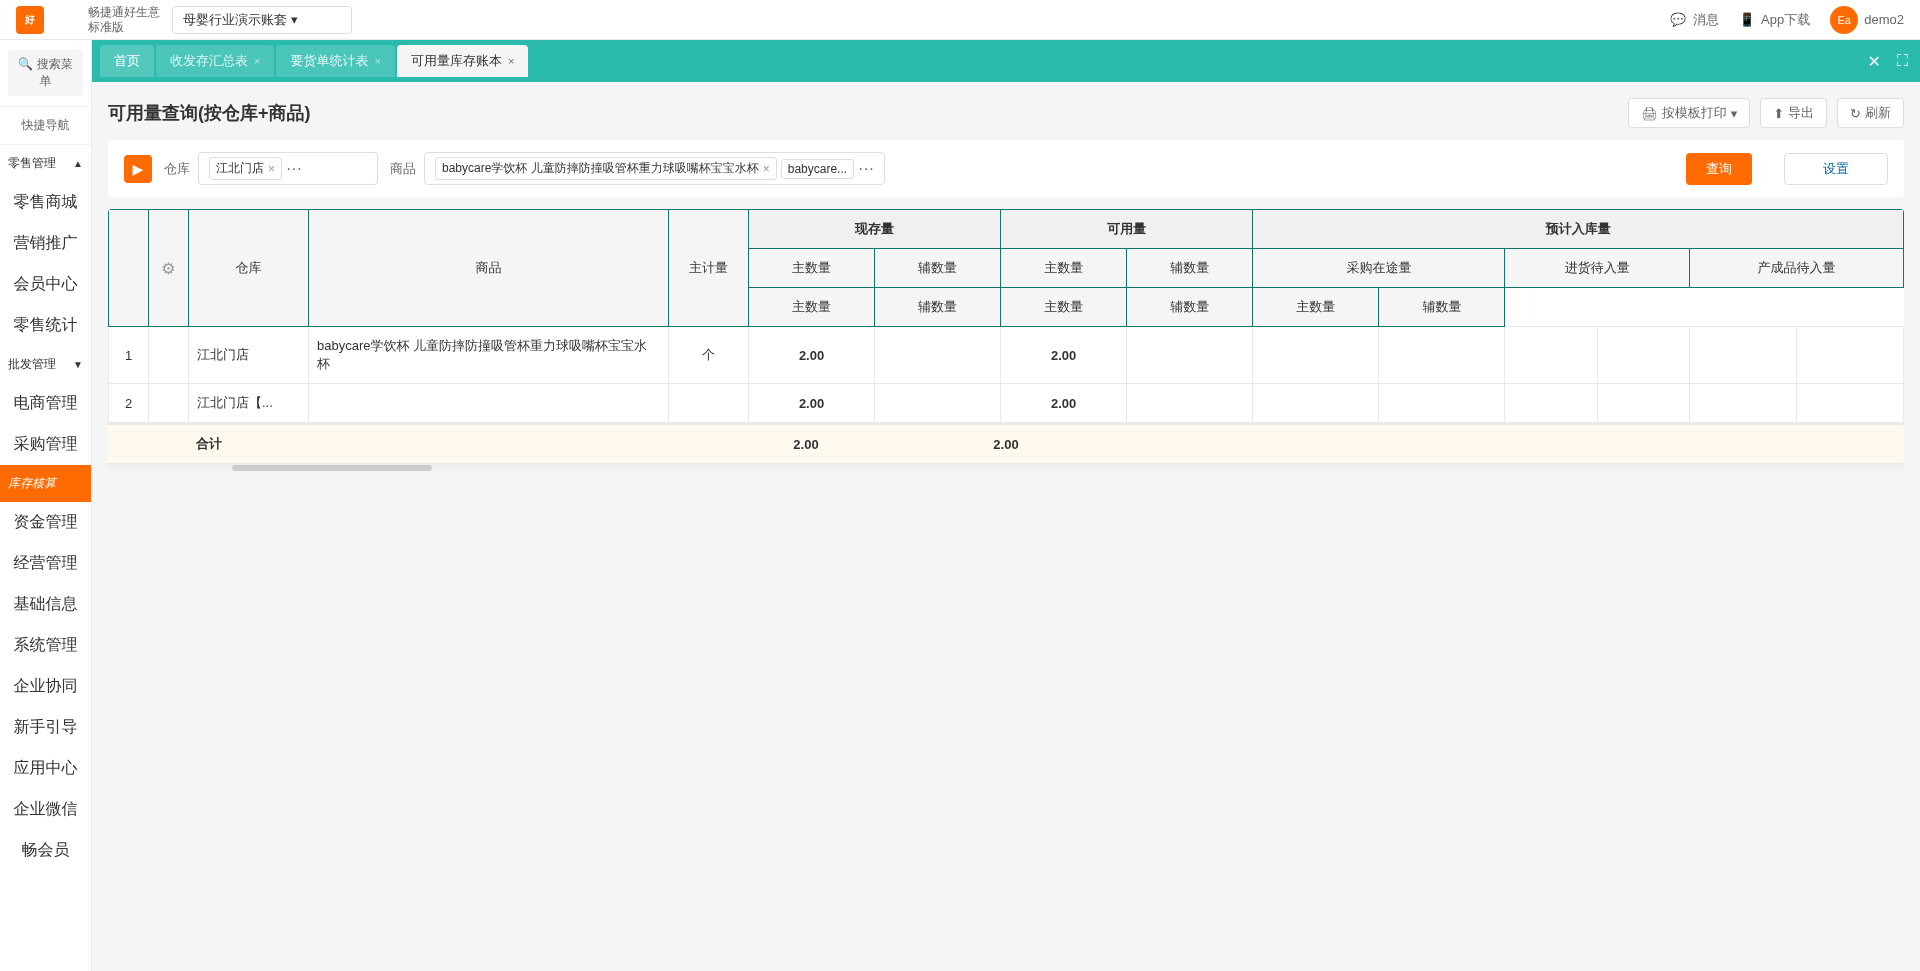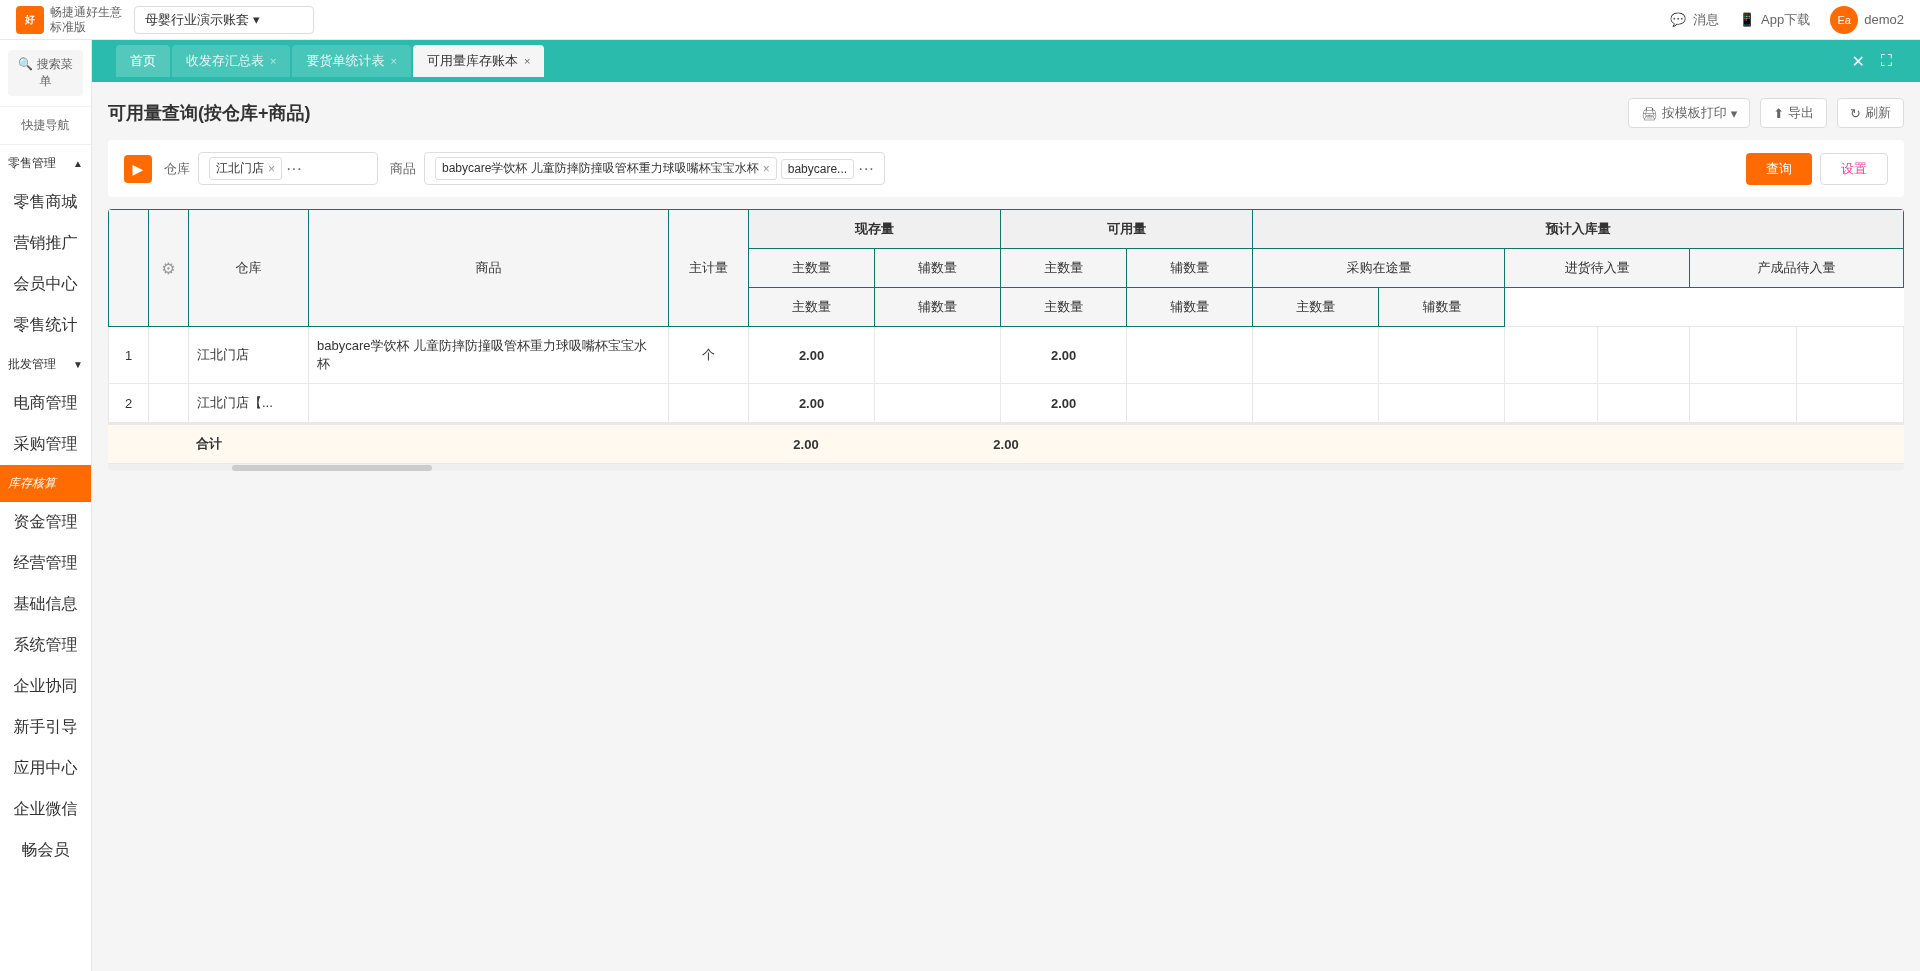--- a/index.html
+++ b/index.html
@@ -35,20 +35,21 @@
       align-items: center;
       justify-content: center;
       color: white;
       font-size: 10px;
       font-weight: bold;
     }
     .logo-text {
       font-size: 12px;
       color: #666;
       line-height: 1.2;
+      margin-left: 38px;
     }
     .industry-selector {
       display: flex;
       align-items: center;
       gap: 4px;
       padding: 4px 10px;
       border: 1px solid #ddd;
       border-radius: 4px;
       cursor: pointer;
       font-size: 13px;
@@ -153,21 +154,21 @@
       flex-direction: column;
       overflow: hidden;
     }
 
     
     .tab-bar {
       height: 42px;
       background: #2bbbad;
       display: flex;
       align-items: center;
-      padding: 0 24px;
+      padding: 0 8px;
       flex-shrink: 0;
       gap: 2px;
     }
     .tab {
       height: 32px;
       padding: 0 14px;
       border-radius: 4px 4px 0 0;
       display: flex;
       align-items: center;
       gap: 6px;
@@ -311,26 +312,27 @@
       background: #ff6b00;
       color: white;
       border: none;
       border-radius: 4px;
       padding: 6px 20px;
       cursor: pointer;
       font-size: 13px;
     }
     .btn-setting {
       background: #fff;
-      color: #ec4899;
+      color: #0369a1;
       border: 1px solid #ddd;
       border-radius: 4px;
-      padding: 6px 20px;
-      cursor: pointer;
-      font-size: 13px;
+      padding: 6px 38px;
+      cursor: pointer;
+      font-size: 13px;
+      margin-left: 24px;
     }
 
     
     .table-container {
       background: #fff;
       border-radius: 4px;
       overflow: hidden;
       margin-bottom: 12px;
     }
     table {

